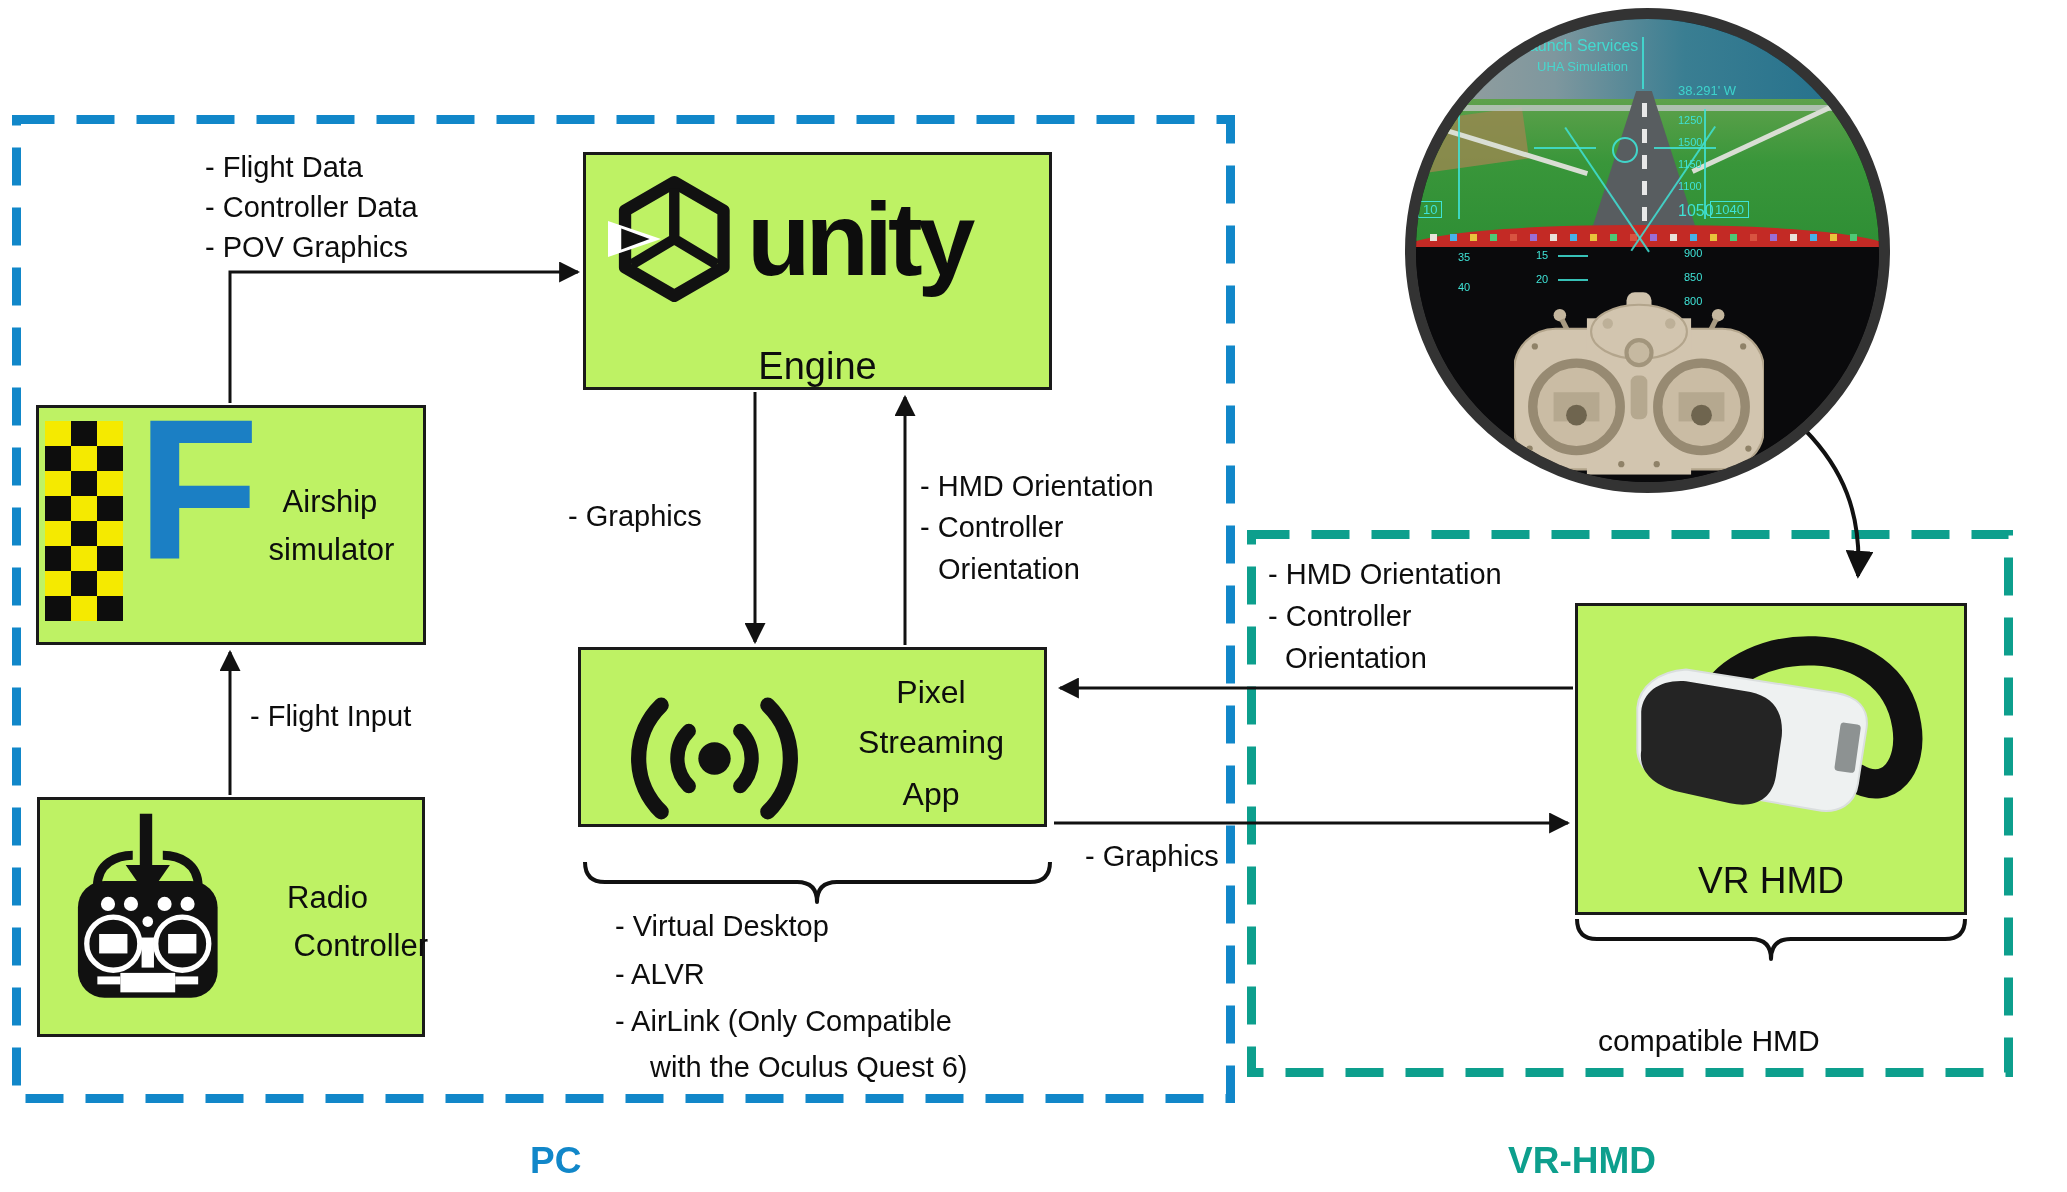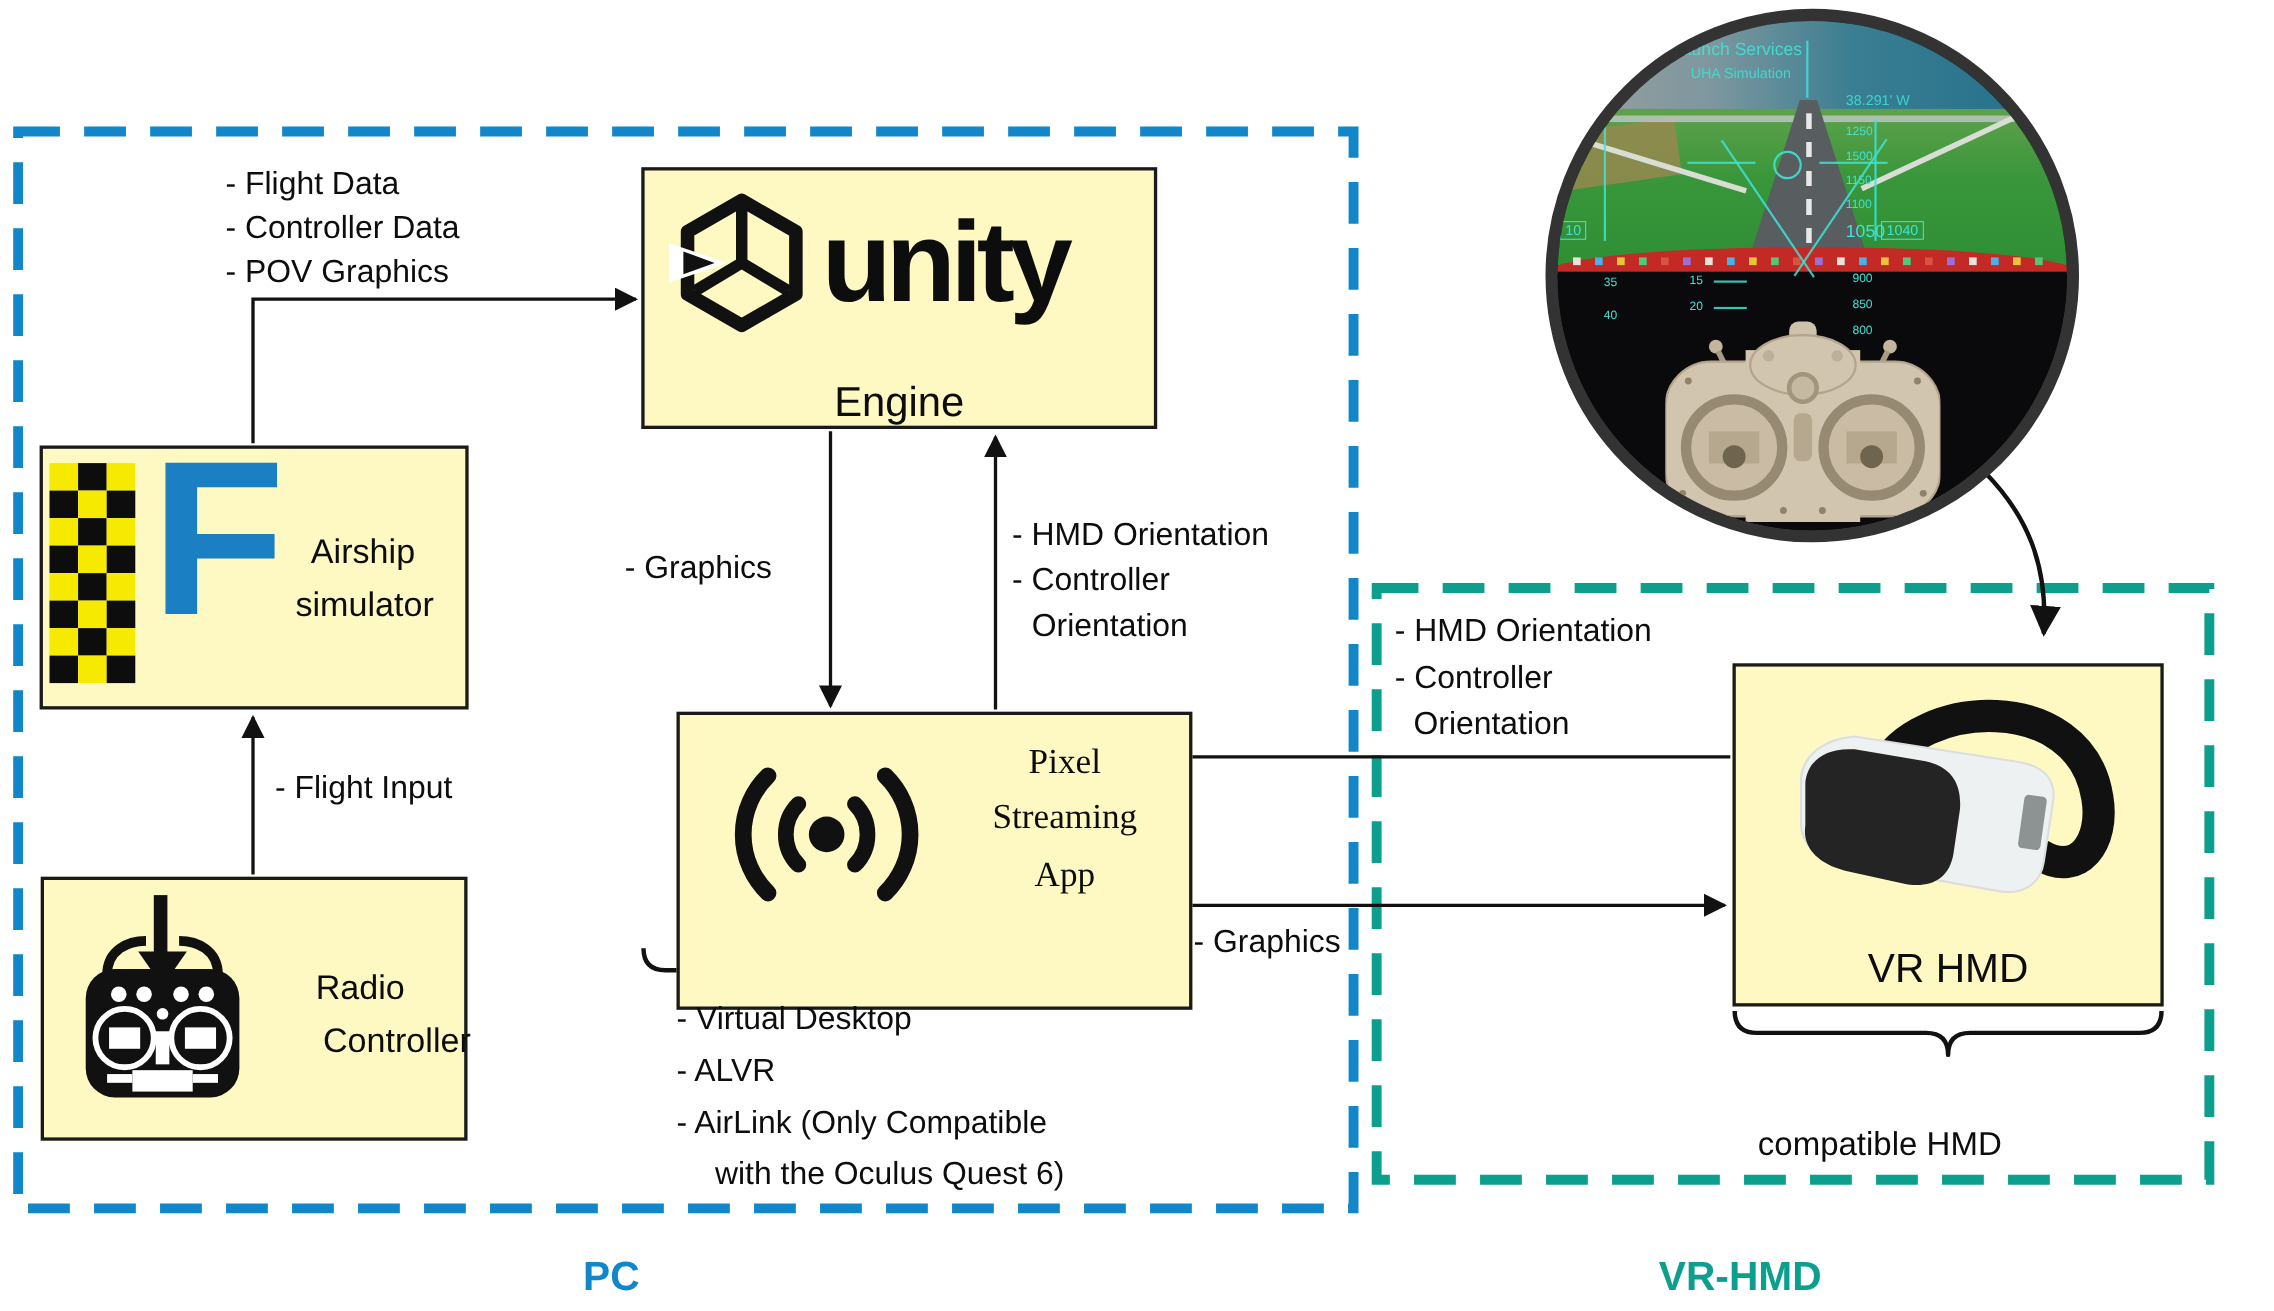--- a/index.html
+++ b/index.html
@@ -1,20 +1,20 @@
 <!DOCTYPE html>
 <html><head>
 <meta charset="utf-8">
 <style>
   html,body{margin:0;padding:0;background:#ffffff;}
   #canvas{position:relative;width:2067px;height:1192px;background:#fff;overflow:hidden;
           font-family:"Liberation Sans",sans-serif;color:#0d0d0d;}
   svg{display:block;}
   #connectors{position:absolute;left:0;top:0;z-index:1;}
-  .node{position:absolute;border:3px solid #1a1a1a;background:#fef9c3;box-sizing:border-box;z-index:2;}
+  .node{position:absolute;border:3px solid #1a1a1a;background:#bef264;box-sizing:border-box;z-index:2;}
   .lbl{position:absolute;font-size:29px;line-height:1.1;white-space:nowrap;z-index:3;}
   .region-label{position:absolute;font-size:37px;font-weight:bold;z-index:3;}
   
   .unity-row{position:absolute;left:22px;top:20px;display:flex;align-items:center;}
   .unity-word{font-size:104px;font-weight:bold;letter-spacing:-5px;line-height:1;margin-left:14px;}
   .unity-sub1{position:absolute;left:0;right:0;top:146px;text-align:center;font-size:38px;}
   .unity-sub2{position:absolute;left:0;right:0;top:190px;text-align:center;font-size:38px;}
   
   .checker{position:absolute;left:6px;top:13px;display:grid;grid-template-columns:repeat(3,26px);grid-auto-rows:25px;}
   .checker i{display:block;}
@@ -162,21 +162,21 @@
         <rect x="90" y="140" width="14" height="34" fill="#fff"></rect>
         <rect x="40" y="184" width="26" height="9" fill="#fff"></rect>
         <rect x="128" y="184" width="26" height="9" fill="#fff"></rect>
         <rect x="66" y="180" width="62" height="22" fill="#fff"></rect>
       </svg>
     </span>
     <div class="radio-name1">Radio</div>
     <div class="radio-name2">Controller</div>
   </div>
 
-  <div class="node" style="left:615px;top:647px;width:469px;height:271px;font-family:Liberation Serif, serif;">
+  <div class="node" style="left:578px;top:647px;width:469px;height:180px;">
     <span class="wifi-svg">
       <svg width="195" height="138" viewBox="0 0 200 145">
         <circle cx="100" cy="72" r="17" fill="#111"></circle>
         <path d="M73,43 A41,41 0 0 0 73,101" stroke="#111" stroke-width="15" fill="none" stroke-linecap="round"></path>
         <path d="M44,16 A78,78 0 0 0 44,128" stroke="#111" stroke-width="16" fill="none" stroke-linecap="round"></path>
         <path d="M127,43 A41,41 0 0 1 127,101" stroke="#111" stroke-width="15" fill="none" stroke-linecap="round"></path>
         <path d="M156,16 A78,78 0 0 1 156,128" stroke="#111" stroke-width="16" fill="none" stroke-linecap="round"></path>
       </svg>
     </span>
     <div class="px1">Pixel</div>

